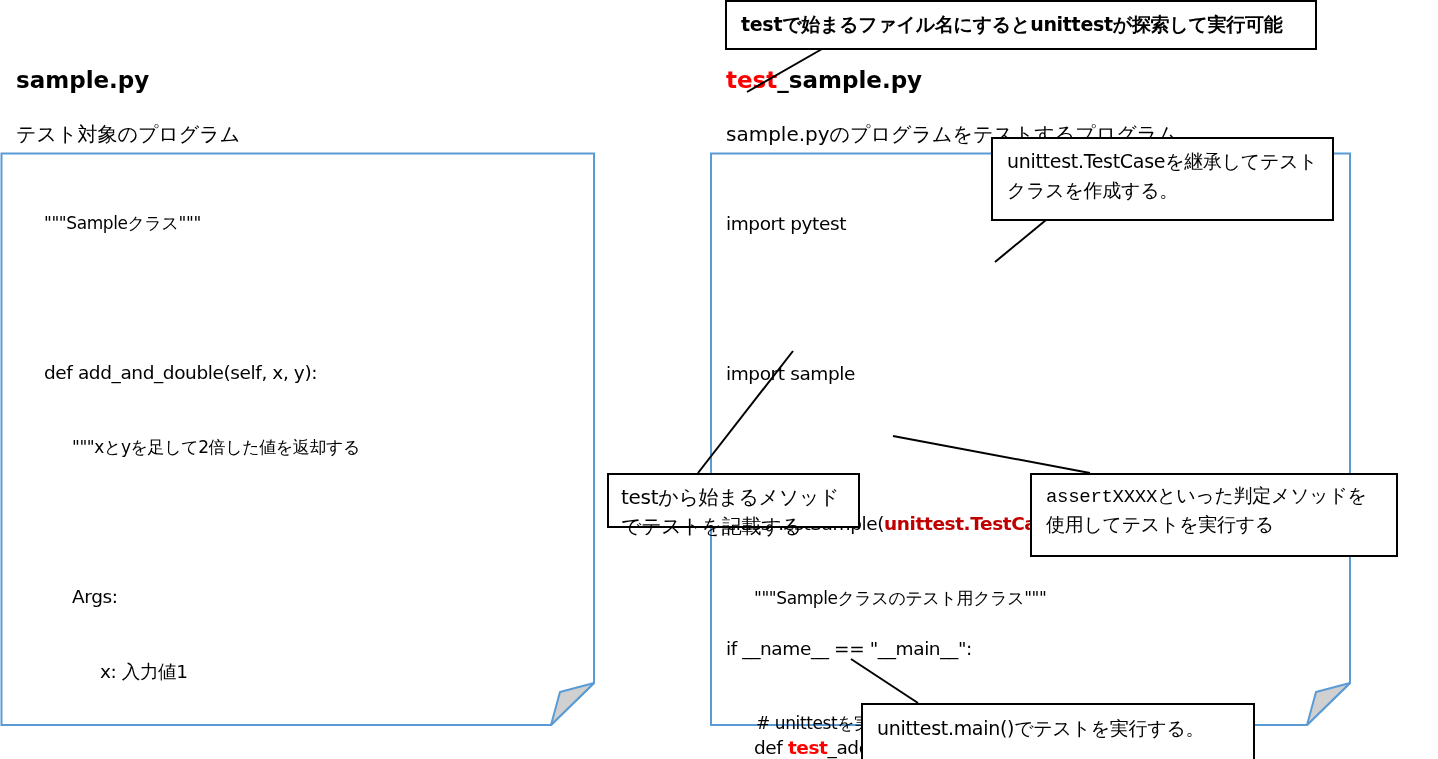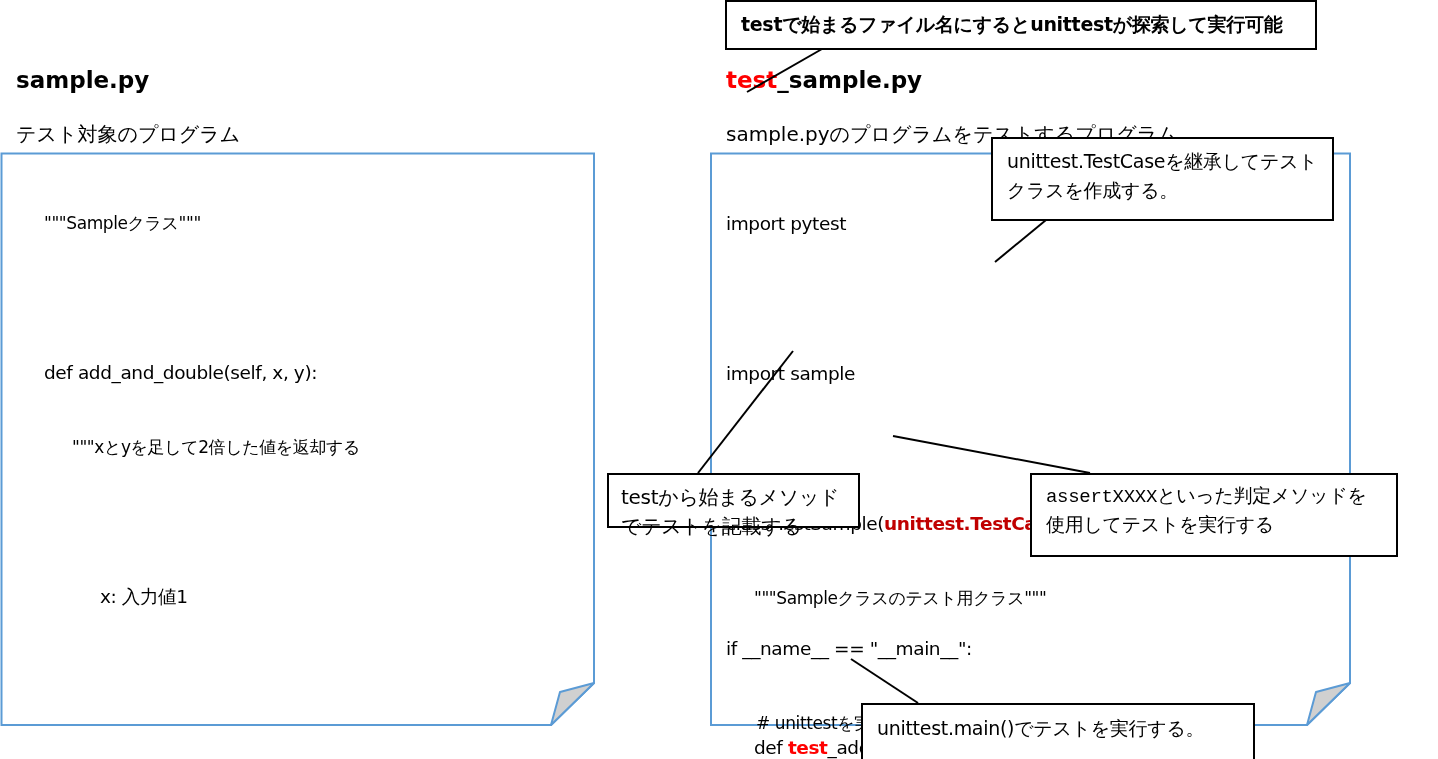--- a/index.html
+++ b/index.html
@@ -42,20 +42,21 @@
   <line x1="893" y1="436" x2="1090" y2="473" stroke="#000" stroke-width="2"></line>
   <line x1="851" y1="659" x2="918" y2="703" stroke="#000" stroke-width="2"></line>
 </svg>
 
 <div class="code" style="left:16px; top:161px;">
   <span class="ln tight" style="padding-left:28px">"""Sampleクラス"""</span>
   <span class="ln"></span>
   <span class="ln" style="padding-left:28px">def add_and_double(self, x, y):</span>
   <span class="ln tight" style="padding-left:56px">"""xとyを足して2倍した値を返却する</span>
   <span class="ln"></span>
+  <span class="ln" style="padding-left:56px">Args:</span>
   <span class="ln" style="padding-left:84px">x: 入力値1</span>
   
   
   
   
   
   
   
   
   

